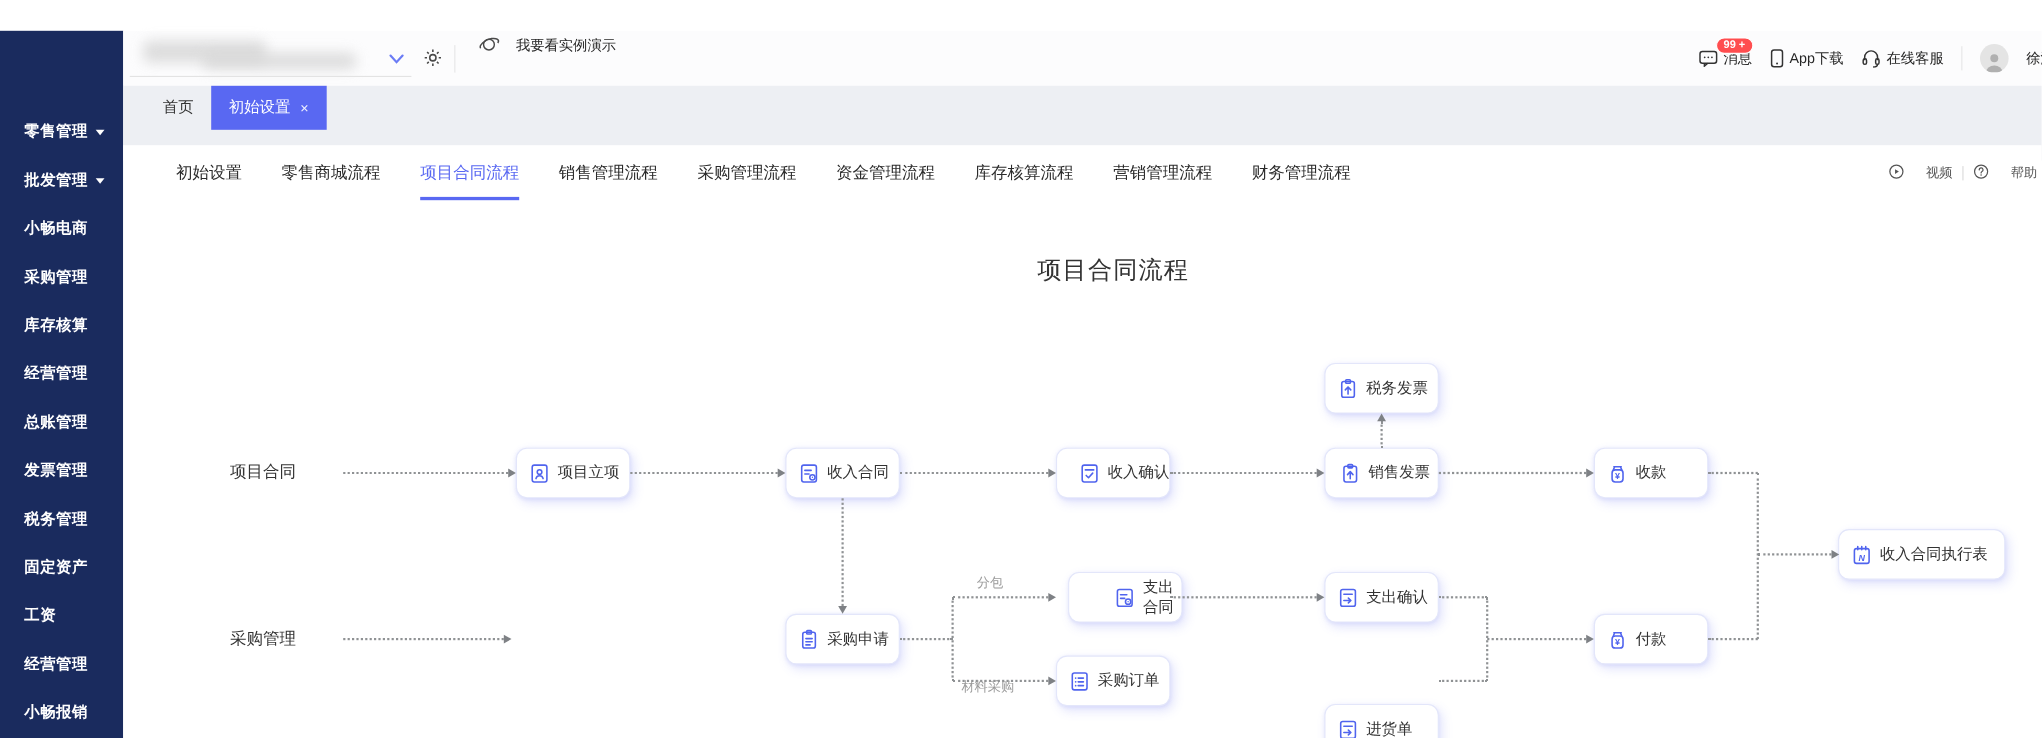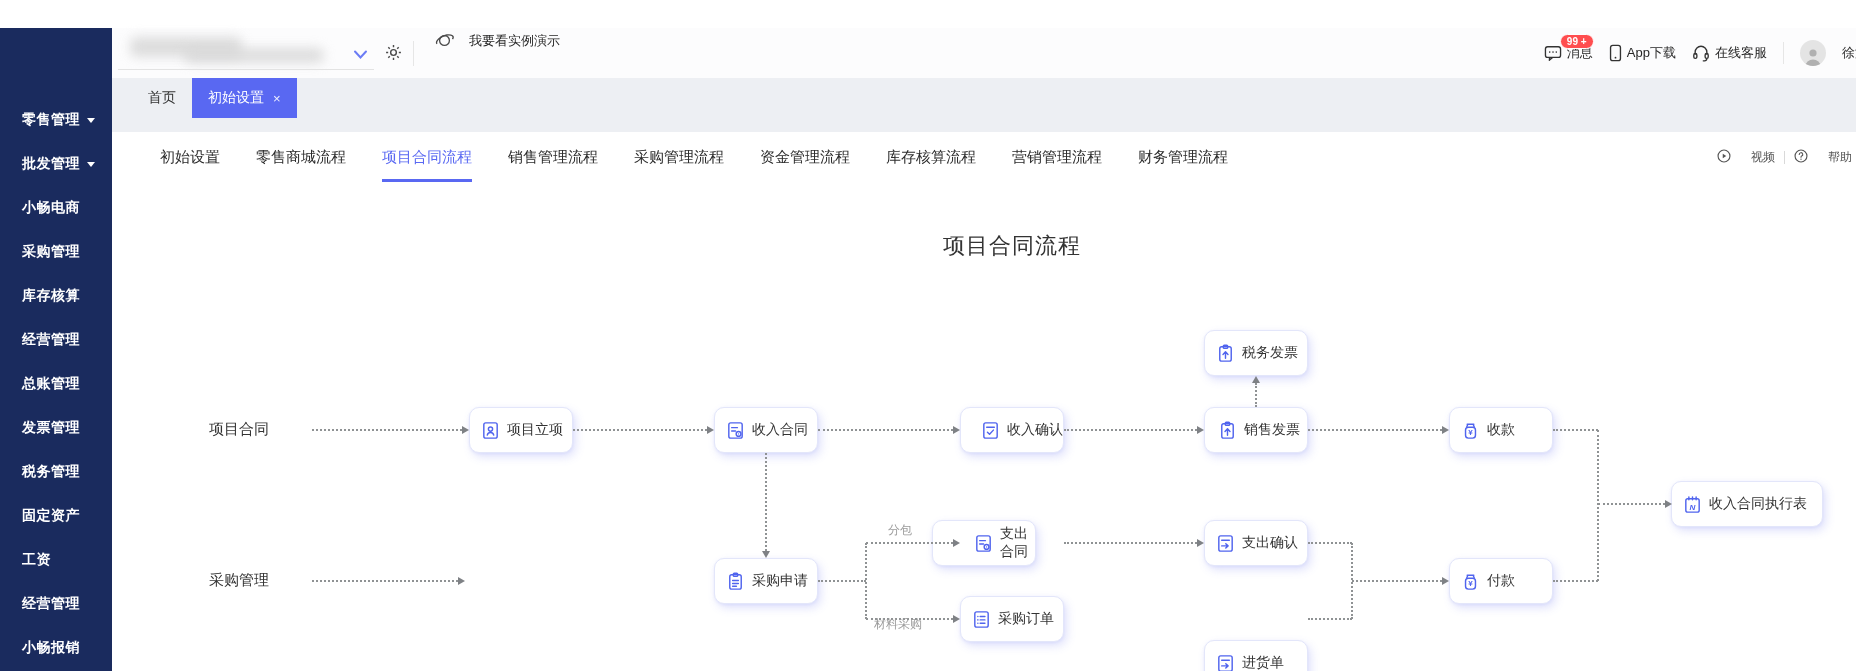--- a/index.html
+++ b/index.html
@@ -269,21 +269,21 @@
       <span>税务发票</span>
     </div>
     <div class="flow-node" style="left: 602px; top: 426px; width: 104px;">
       <svg width="21" height="21" viewBox="0 0 22 22" fill="none" stroke="#5064ee" stroke-width="1.5" stroke-linecap="round" stroke-linejoin="round">
         <rect x="5" y="4" width="12" height="15" rx="2"></rect>
         <rect x="8.7" y="2.4" width="4.6" height="3.2" rx="1"></rect>
         <path d="M8 10 h6 M8 13 h6 M8 16 h4"></path>
       </svg>
       <span>采购申请</span>
     </div>
-    <div class="flow-node" style="left: 820px; top: 388px; width: 104px; padding-left: 40px;">
+    <div class="flow-node" style="left: 859px; top: 388px; width: 104px; padding-left: 40px;">
       <svg width="21" height="21" viewBox="0 0 22 22" fill="none" stroke="#5064ee" stroke-width="1.5" stroke-linecap="round" stroke-linejoin="round">
         <rect x="4" y="3" width="14" height="16" rx="2"></rect>
         <path d="M7 8 h6 M7 11.5 h4"></path>
         <circle cx="14.2" cy="14.6" r="2.5"></circle>
         <circle cx="14.2" cy="14.6" r="0.7" fill="#5064ee" stroke="none"></circle>
       </svg>
       <span>支出合同</span>
     </div>
     <div class="flow-node" style="left: 1092px; top: 388px; width: 104px;">
       <svg width="21" height="21" viewBox="0 0 22 22" fill="none" stroke="#5064ee" stroke-width="1.5" stroke-linecap="round" stroke-linejoin="round">

